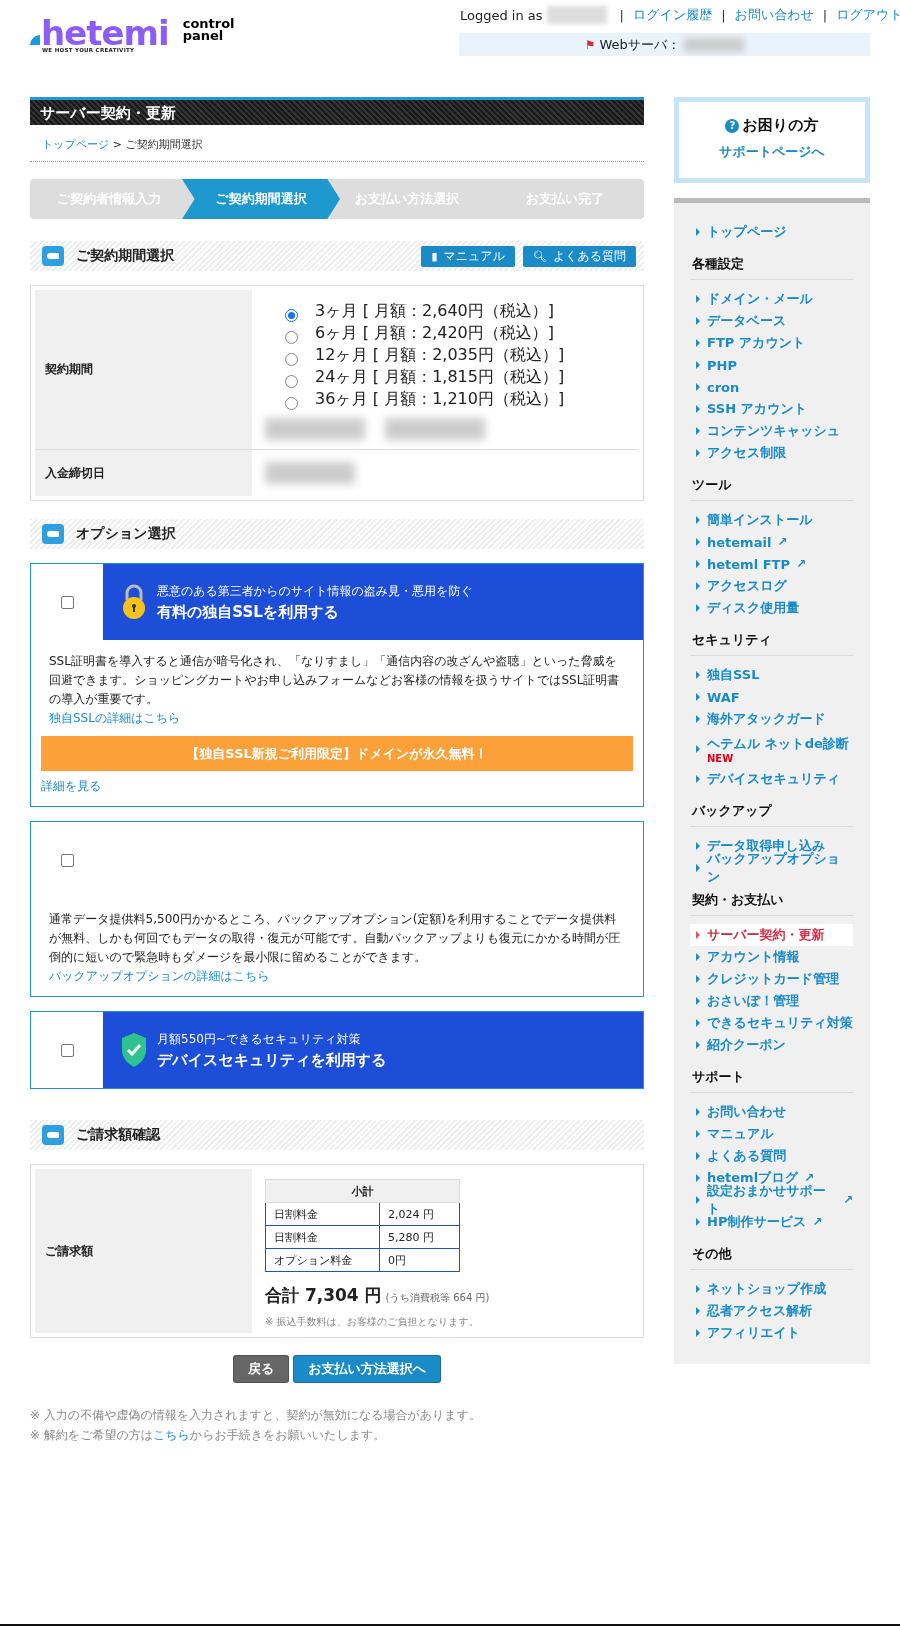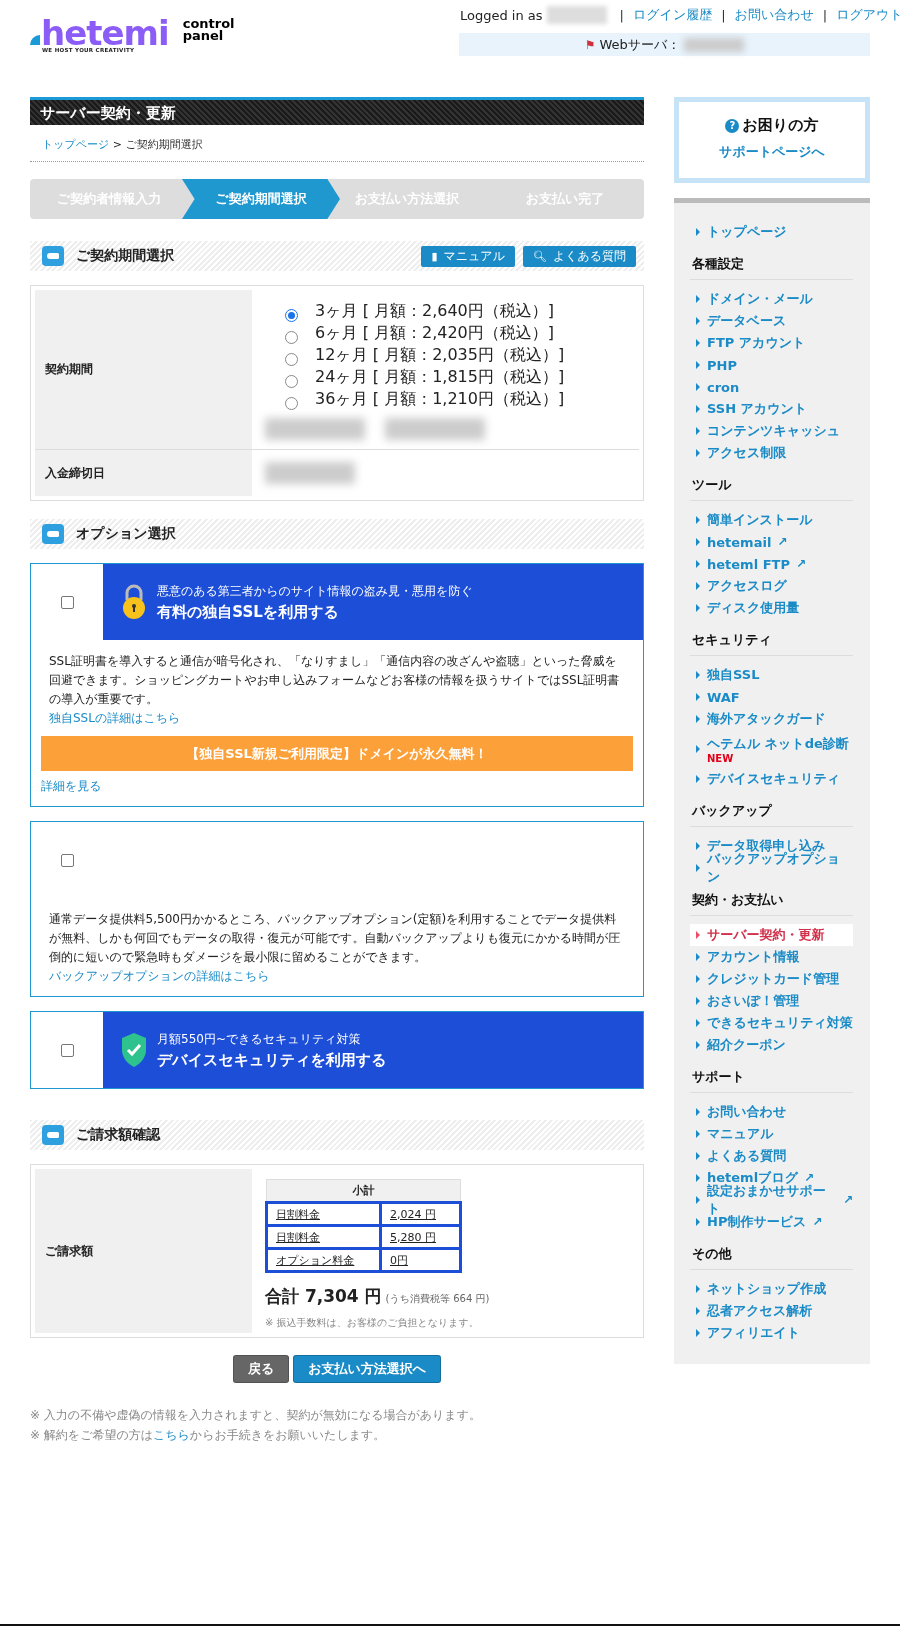--- a/index.html
+++ b/index.html
@@ -56,21 +56,21 @@
   .opt-banner { flex: 1; background: #1d4ed8; display: flex; align-items: center; padding-left: 16px; color: #fff; }
   .opt-icon { width: 30px; height: 40px; margin-right: 8px; position: relative; }
   .opt-sub { font-size: 12px; }
   .opt-title { font-size: 15px; font-weight: bold; margin-top: 3px; }
   .opt-body { padding: 12px 18px 10px; font-size: 12px; line-height: 19px; }
   .promo { background: #fca03a; color: #fff; text-align: center; font-weight: bold; font-size: 13px; height: 35px; line-height: 35px; margin: 8px -8px 6px; }
   .opt-body.ssl { padding-left: 18px; }
 
   .bill-table { border-collapse: collapse; font-size: 11px; margin-bottom: 12px; }
   .bill-table th { background: #f0f0f0; border: 1px solid #ddd; height: 23px; font-weight: bold; }
-  .bill-table td { border: 3px solid #1d4ed8; height: 23px; padding-left: 8px; text-decoration: underline; }
+  .bill-table td { border: 1px solid #1d4ed8; height: 23px; padding-left: 8px; }
   .total { font-size: 17px; font-weight: bold; }
   .total small { font-size: 10px; font-weight: normal; color: #666; margin-left: 4px; }
   .note-sm { font-size: 10px; color: #888; margin-top: 8px; }
 
   .btn-row { display: flex; justify-content: center; gap: 4px; margin-top: 17px; }
   .btn { height: 28px; padding: 0 14px; border-radius: 3px; color: #fff; font-weight: bold; font-size: 13px; display: flex; align-items: center; border: 1px solid rgba(0,0,0,0.2); }
   .btn.back { background: #666; }
   .btn.next { background: #1a8bc6; }
   .foot-notes { margin-top: 22px; font-size: 12px; color: #888; line-height: 20px; }
 

